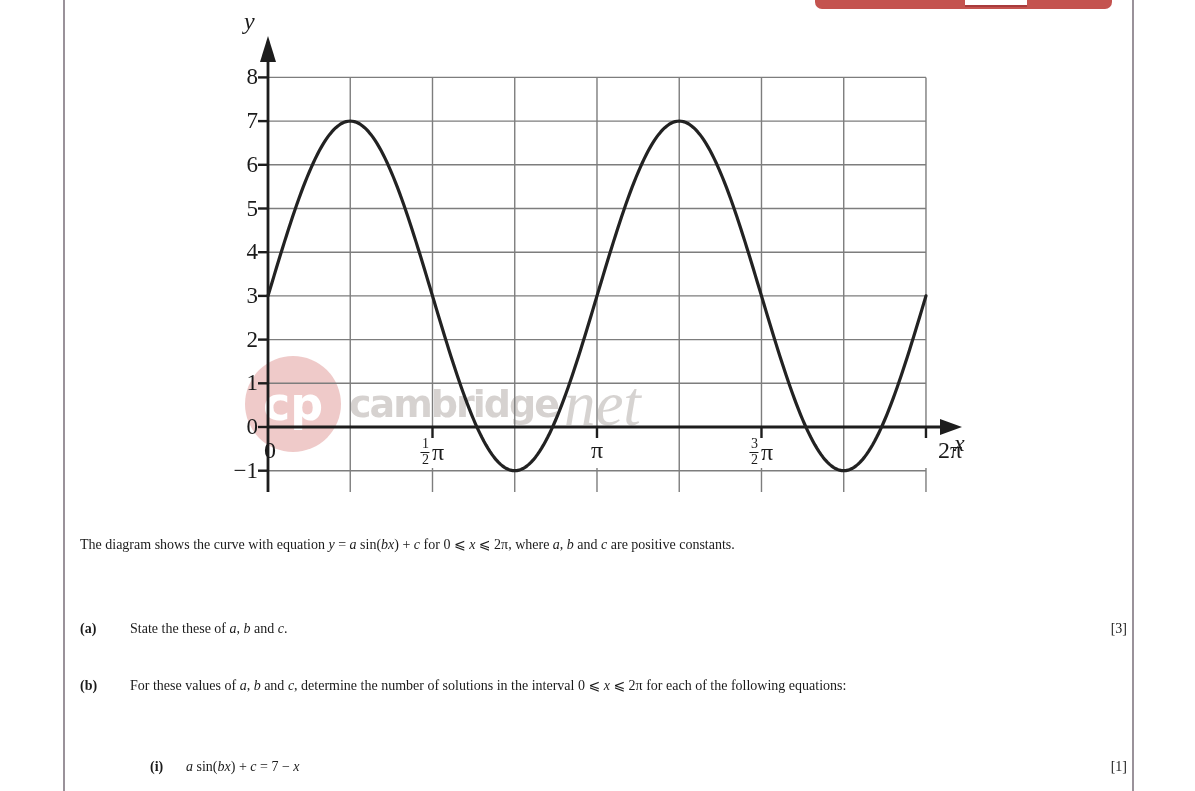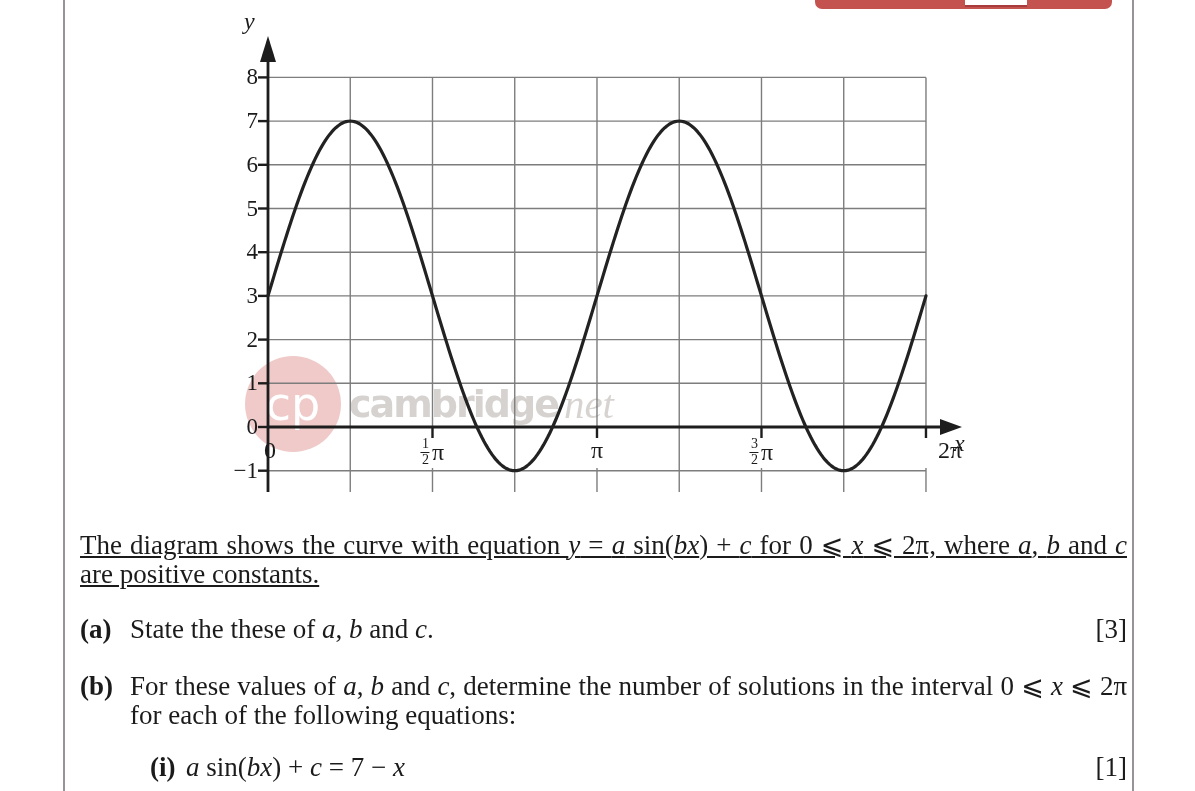--- a/index.html
+++ b/index.html
@@ -11,44 +11,44 @@
   
   #red-bar{position:absolute;top:0;left:815px;width:297px;height:9px;background:#c4534f;
            border-radius:0 0 7px 7px;}
   #red-bar-notch{position:absolute;top:0;left:150px;width:62px;height:5px;background:#ffffff;
            border-bottom:2px solid #a93b3c;}
 
   
   #watermark{position:absolute;left:245px;top:356px;height:96px;display:flex;align-items:center;z-index:1;}
   #wm-logo{width:96px;height:96px;border-radius:50%;background:rgba(214,116,112,0.38);
            display:flex;align-items:center;justify-content:center;flex:0 0 auto;
-           font-family:"DejaVu Sans",sans-serif;font-weight:normal;font-size:46px;color:#ffffff;}
+           font-family:"DejaVu Sans",sans-serif;font-weight:bold;font-size:46px;color:#ffffff;}
   .wm-word{font-family:"DejaVu Sans",sans-serif;font-weight:bold;font-size:38px;letter-spacing:-2px;white-space:pre;}
   #wm-word1{color:rgba(163,156,150,0.45);margin-left:8px;}
   #wm-word2{color:rgba(215,122,120,0.45);}
-  #wm-word3{font-family:"Liberation Serif",serif;font-weight:normal;font-style:italic;font-size:41px;
+  #wm-word3{font-family:"Liberation Serif",serif;font-weight:normal;font-style:italic;font-size:63px;
             color:rgba(158,151,146,0.42);margin-left:6px;letter-spacing:0;}
 
   
   #graph-svg,#graph-labels{position:absolute;left:0;top:0;width:1195px;height:525px;z-index:2;}
   #graph-labels{pointer-events:none;z-index:3;}
   .gridline{stroke:#7d7d7d;stroke-width:1.4;}
   .axis{stroke:#1d1d1d;stroke-width:2.8;}
   .tick{stroke:#1d1d1d;stroke-width:2.4;}
   .curve{stroke:#222222;stroke-width:3.2;fill:none;stroke-linecap:round;stroke-linejoin:round;}
   .arrow{fill:#1d1d1d;}
   .ylab{position:absolute;width:38px;text-align:right;font-size:23px;line-height:28px;}
   .xlab{position:absolute;transform:translateX(-50%);font-size:24px;line-height:26px;text-align:center;display:flex;align-items:center;}
   .axisletter{position:absolute;font-style:italic;font-size:24px;}
   .frac{display:inline-flex;flex-direction:column;align-items:center;font-size:14px;line-height:1.05;margin-right:2px;}
   .frac .nu{border-bottom:1.4px solid #1d1d1d;padding:0 1px;}
   .pi{font-size:24px;}
 
   
-  .doc{position:absolute;left:80px;width:1047px;font-size:27px;line-height:28.5px;text-decoration:underline;}
+  .doc{position:absolute;left:80px;width:1047px;font-size:14px;line-height:28.5px;}
   .just{text-align:justify;}
   .qlabel{position:absolute;left:0;font-weight:bold;}
   .qtext{position:absolute;left:50px;}
   .qtext.just{right:0;left:50px;text-align:justify;}
   .marks{position:absolute;right:0;top:0;}
   .it{font-style:italic;}
 </style>
 </head>
 <body>
 

